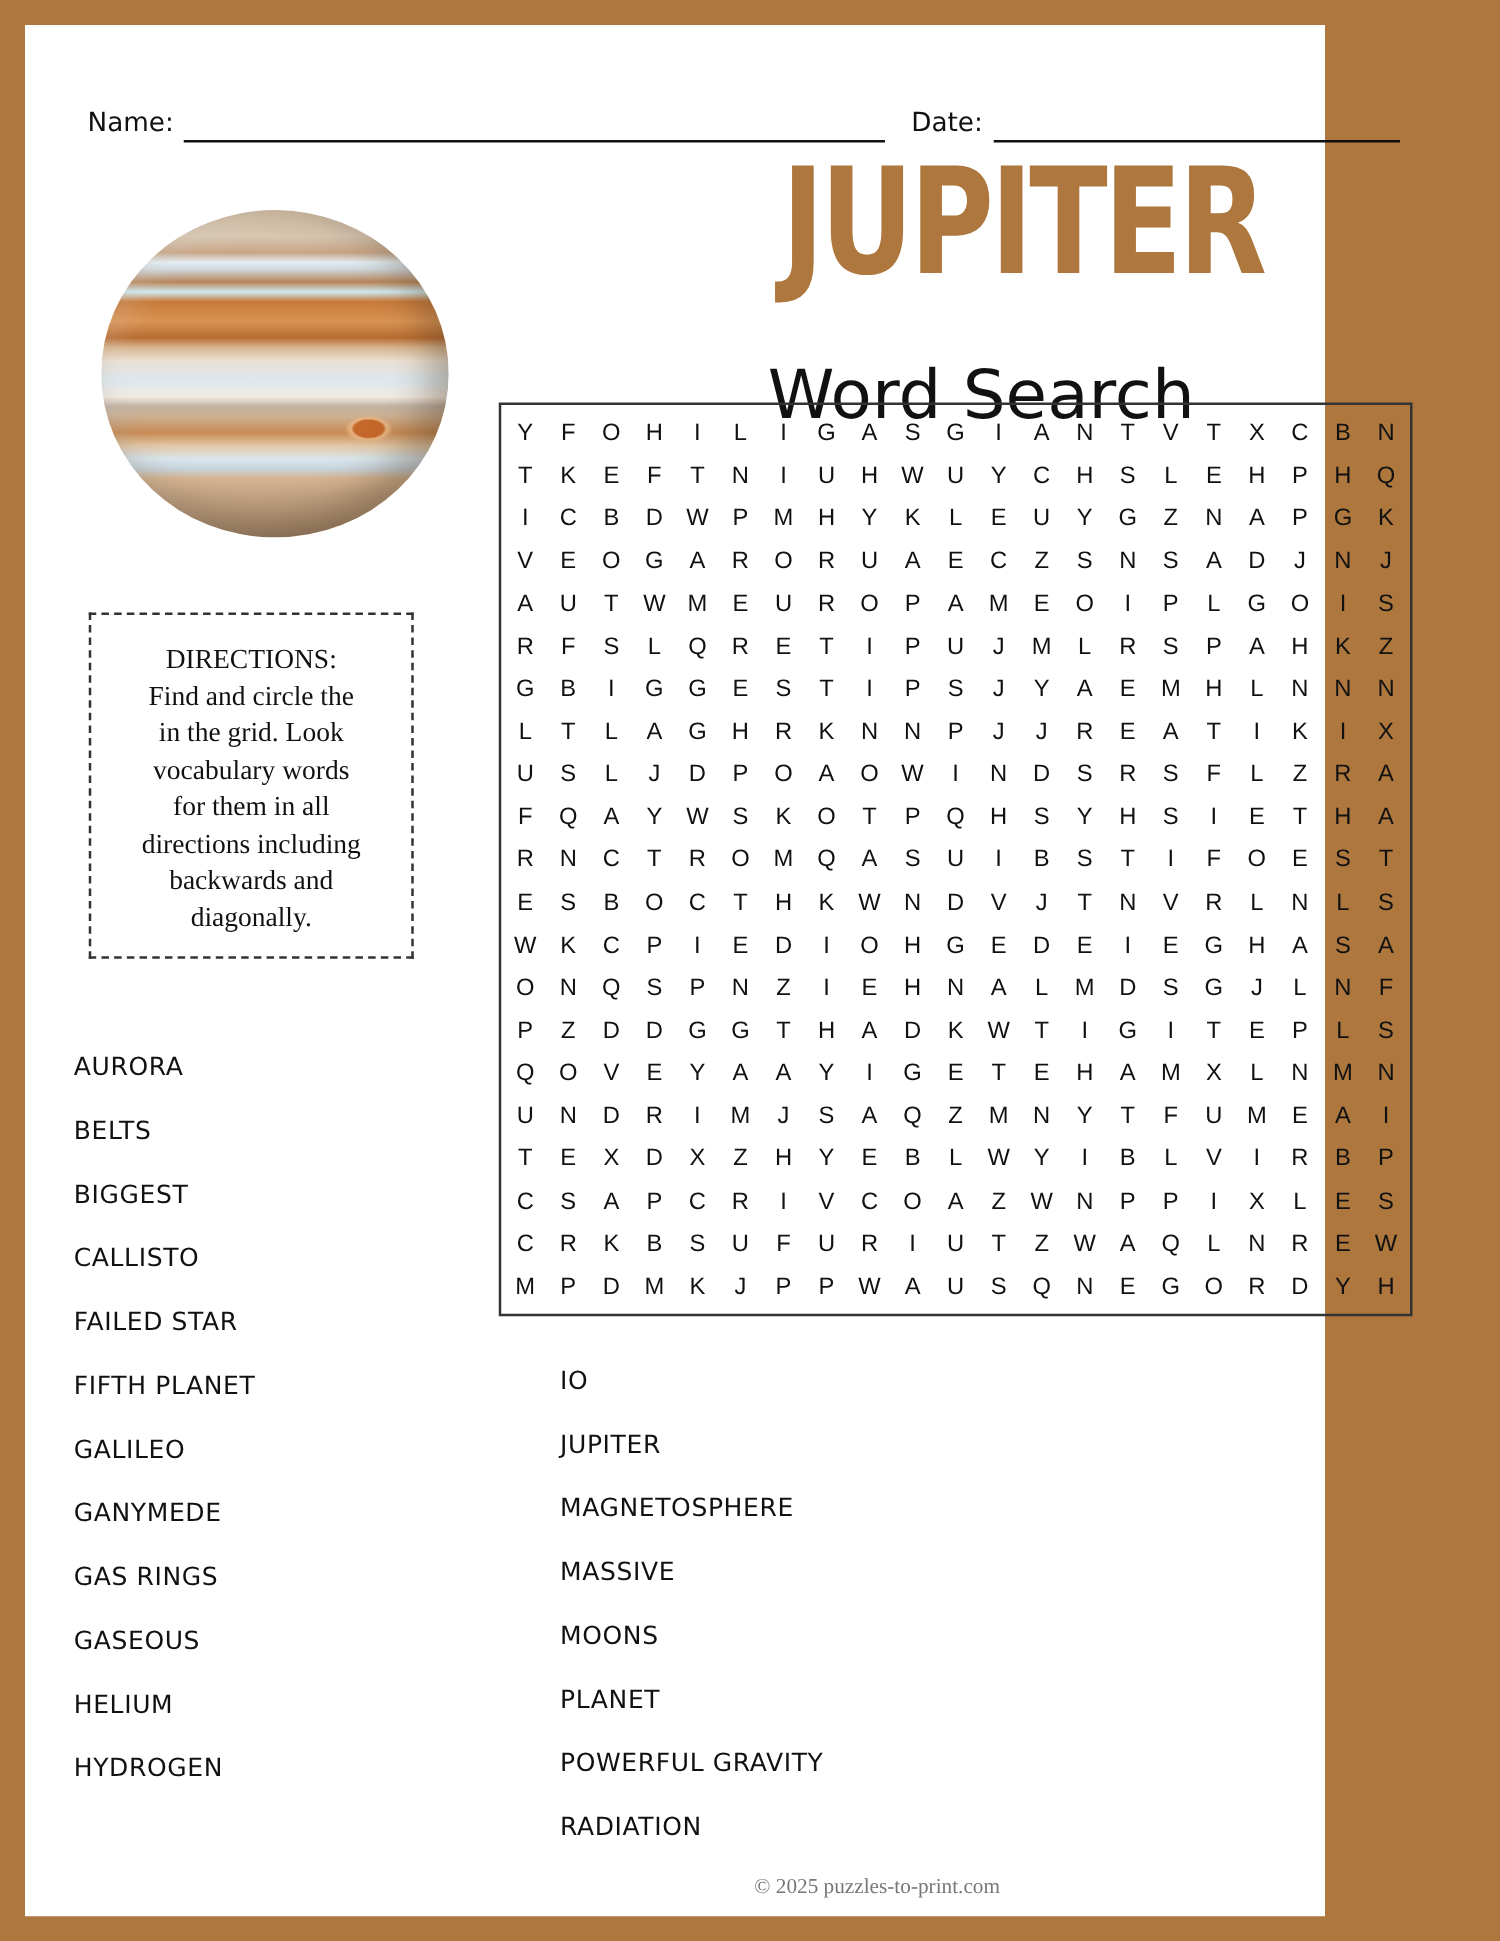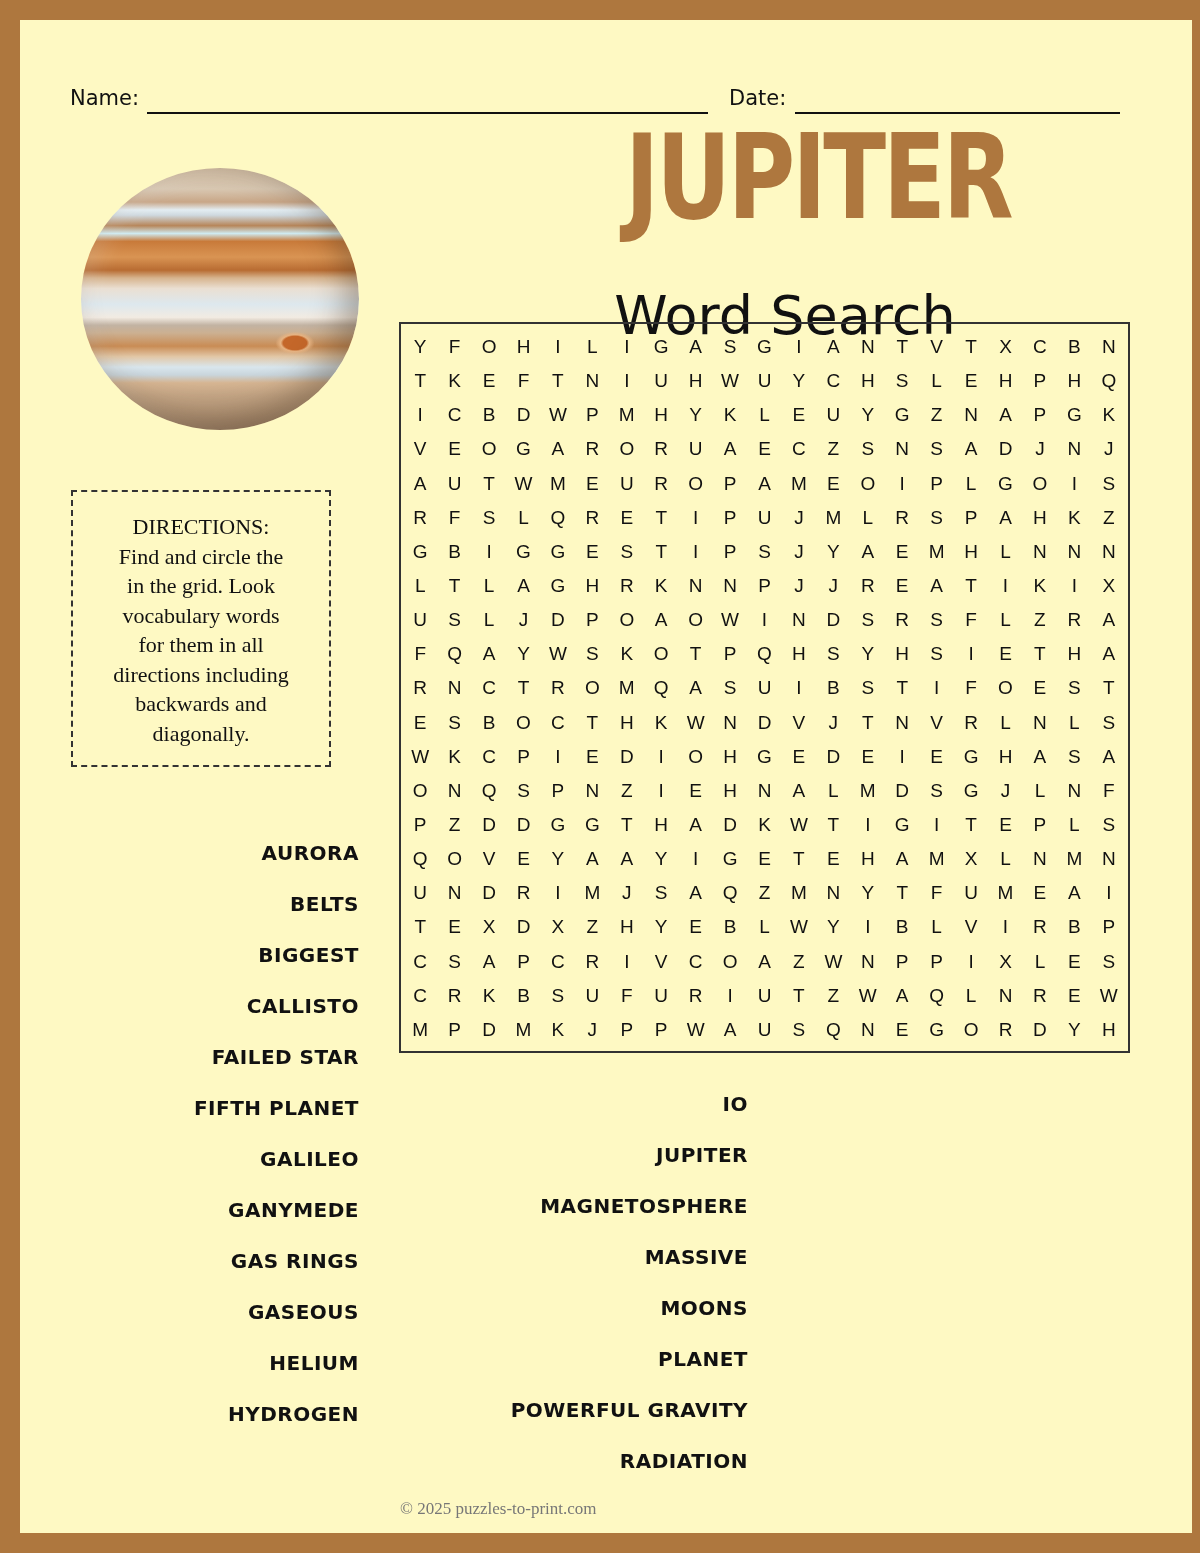--- a/index.html
+++ b/index.html
@@ -1,19 +1,19 @@
 <!DOCTYPE html>
 <html><head>
 <meta charset="utf-8">
 <style>
   * { box-sizing: border-box; margin: 0; padding: 0; }
   html, body { width: 1200px; height: 1553px; background: #ae773e; overflow: hidden; }
   .page {
-    position: absolute; left: 20px; top: 20px; width: 1172px; height: 1513px;
-    background: #fef9c3;
+    position: absolute; left: 20px; top: 20px; width: 1040px; height: 1513px;
+    background: #ffffff;
     font-family: "DejaVu Sans", sans-serif; color: #111; padding-left: 24px;
   }
   .hdr-label { position: absolute; top: 66px; font-size: 21px; font-family: "DejaVu Sans", sans-serif; }
   .hdr-line { position: absolute; top: 92px; height: 2px; background: #111; }
 
   .planet {
     position: absolute; left: 61px; top: 148px; width: 278px; height: 262px; border-radius: 50%;
     background:
       radial-gradient(ellipse 26px 15px at 214px 175px, #c4672a 0 45%, #e7b483 55%, transparent 75%),
       linear-gradient(180deg,
@@ -46,28 +46,28 @@
     position: absolute; left: 379px; top: 302px; width: 731px; height: 731px;
     border: 2px solid #333;
     display: grid; grid-template-columns: repeat(21, 1fr); grid-template-rows: repeat(20, 1fr);
     padding: 6px 2px 4px 2px;
   }
   .cell {
     display: flex; align-items: center; justify-content: center;
     font-family: "Liberation Sans", sans-serif; font-size: 19px; color: #111;
   }
 
-  .wordcol { position: absolute; text-align: right; width: 300px; font-weight: bold; }
+  .wordcol { position: absolute; text-align: left; width: 300px; }
   .word {
     height: 51px; line-height: 51px;
     font-family: "DejaVu Sans", sans-serif; font-size: 20px; color: #111; letter-spacing: 0.5px;
   }
 
   .footer {
-    position: absolute; left: 380px; top: 1479px; width: 400px; text-align: left;
+    position: absolute; left: 380px; top: 1479px; width: 400px; text-align: right;
     font-family: "Liberation Serif", serif; font-size: 17px; color: #777;
   }
 </style>
 </head>
 <body>
 
 <div class="page">
 
   <span class="hdr-label" style="left:50px">Name:</span>
   <div class="hdr-line" style="left:127px; width:561px"></div>

